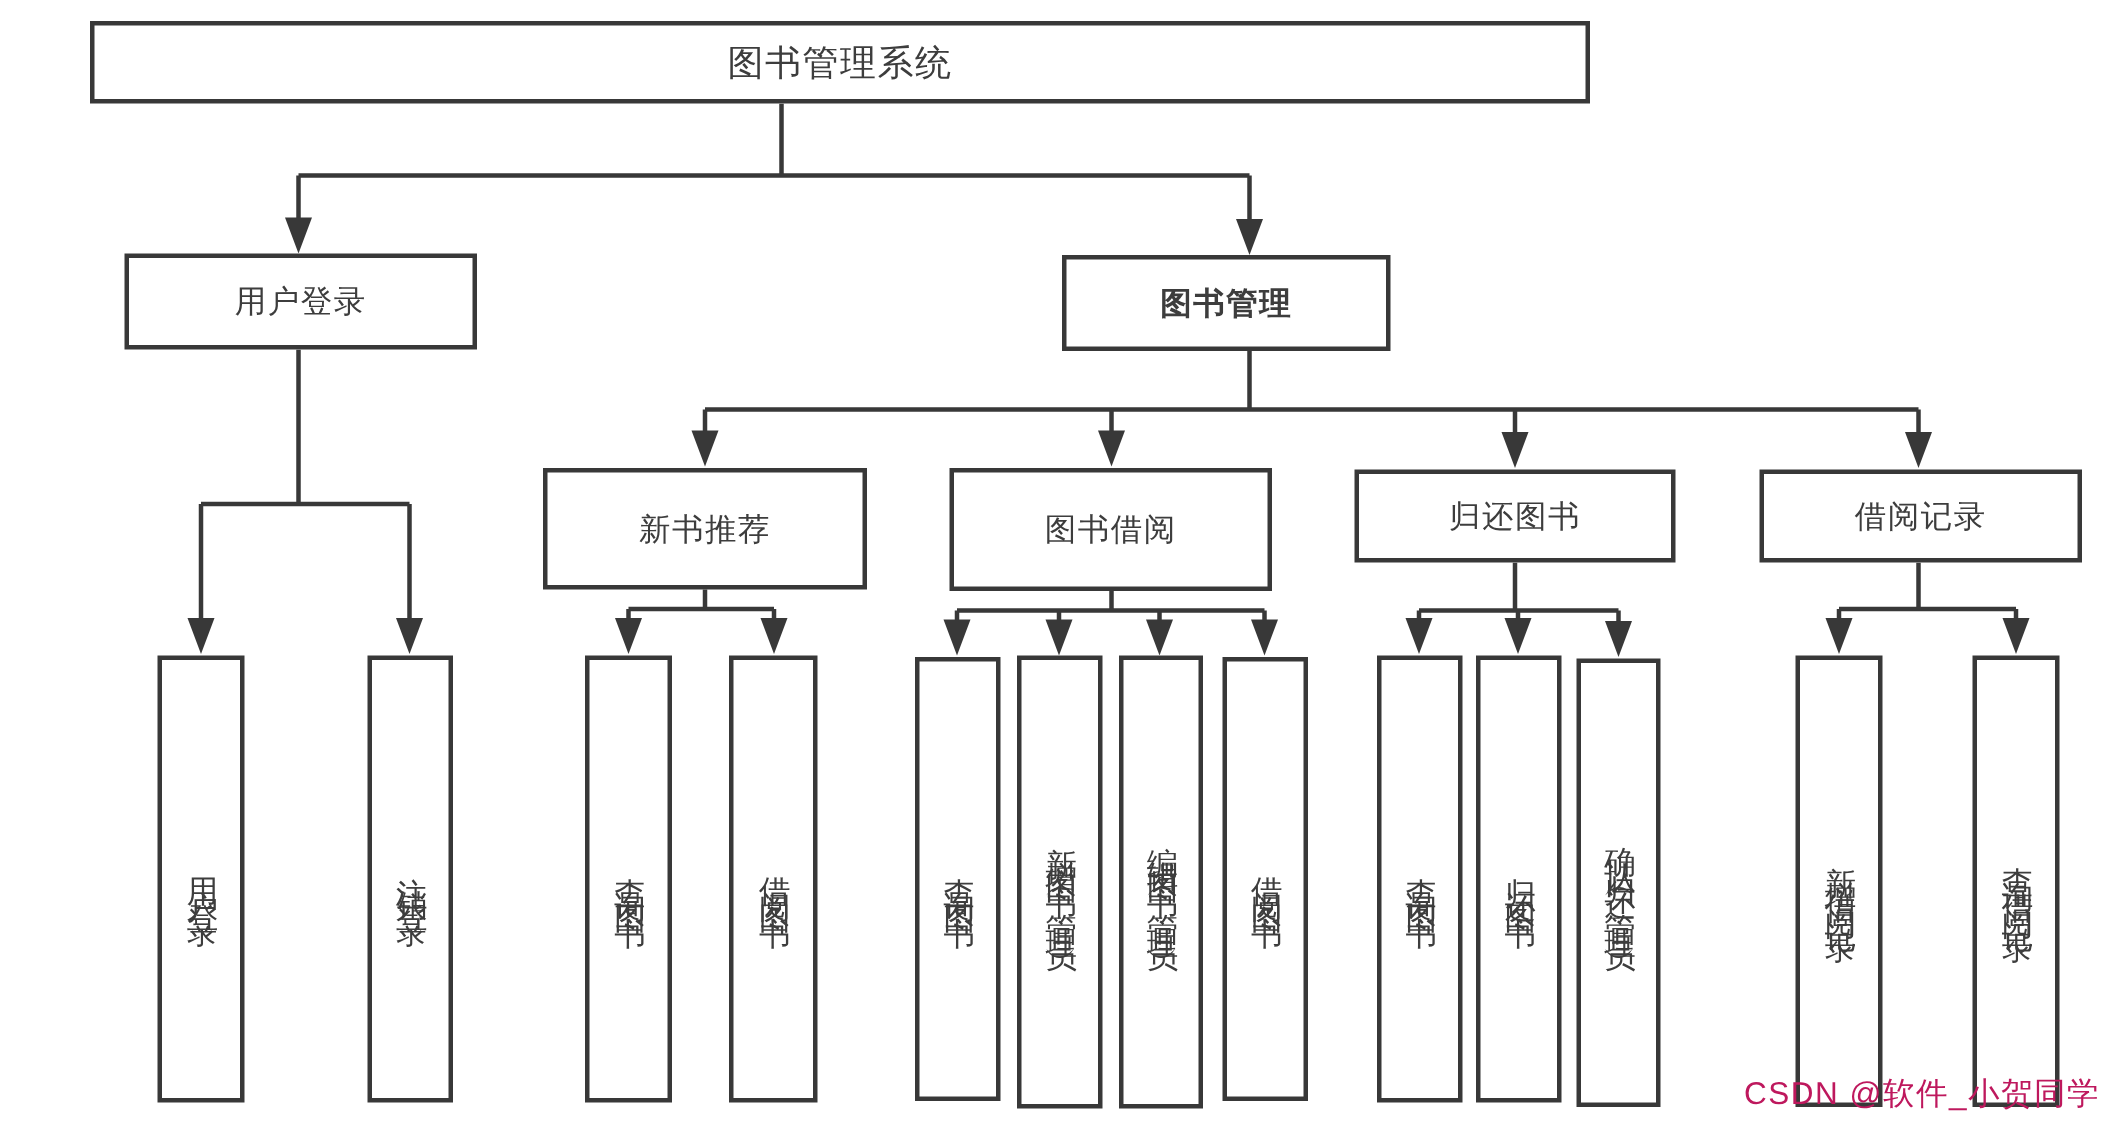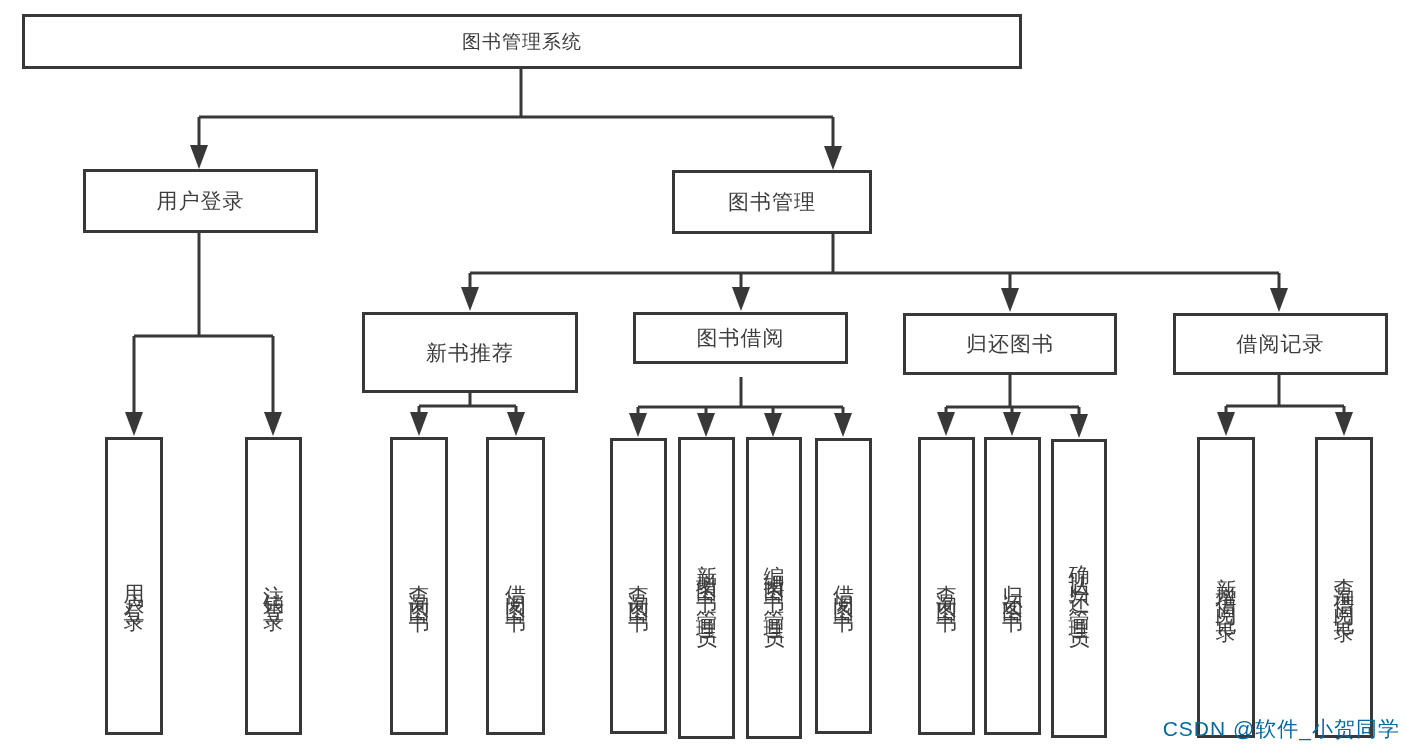--- a/index.html
+++ b/index.html
@@ -7,28 +7,28 @@
     position:relative; width:1405px; height:747px; background:#ffffff;
     overflow:hidden; font-family:"Liberation Sans", sans-serif; color:#3d3d3d;
   }
   .wires { position:absolute; left:0; top:0; }
   .node {
     position:absolute; box-sizing:border-box;
     border:3px solid #383838; background:#ffffff;
     display:flex; align-items:center; justify-content:center;
   }
   .hnode { font-size:21px; letter-spacing:1px; white-space:nowrap; }
-  .root  { font-size:19px; }
+  .root  { font-size:24px;margin-left:38px; }
   .vnode .vtext {
     writing-mode:vertical-rl; text-orientation:mixed;
     font-size:21px; letter-spacing:9px; line-height:1.05;
   }
   .watermark {
     position:absolute; right:5px; bottom:4px;
-    font-size:21px; color:#0369a1; letter-spacing:1px; white-space:nowrap;margin-left:38px;
+    font-size:21px; color:#be185d; letter-spacing:1px; white-space:nowrap;margin-left:38px;
   }
 </style>
 </head>
 <body>
 
 <div class="canvas">
 
   <svg class="wires" width="1405" height="747">
     <g stroke="#383838" stroke-width="3" fill="none">
       <path d="M521,69 V117 M199,117 H833 M199,117 V152 M833,117 V153"></path>
@@ -58,24 +58,24 @@
       <polygon points="1003,412 1021,412 1012,436"></polygon>
       <polygon points="1070,414 1088,414 1079,438"></polygon>
       <polygon points="1217,412 1235,412 1226,436"></polygon>
       <polygon points="1335,412 1353,412 1344,436"></polygon>
     </g>
   </svg>
 
   <div class="node hnode root" style="left:22px; top:14px; width:1000px; height:55px;">图书管理系统</div>
 
   <div class="node hnode" style="left:83px; top:169px; width:235px; height:64px;">用户登录</div>
-  <div class="node hnode" style="left:672px; top:170px; width:200px; height:64px;">图书管理</div>
+  <div class="node hnode" style="left:708px; top:170px; width:219px; height:64px;font-weight:bold;">图书管理</div>
 
   <div class="node hnode" style="left:362px; top:312px; width:216px; height:81px;">新书推荐</div>
-  <div class="node hnode" style="left:633px; top:312px; width:215px; height:52px;">图书借阅</div>
+  <div class="node hnode" style="left:633px; top:312px; width:215px; height:82px;">图书借阅</div>
   <div class="node hnode" style="left:903px; top:313px; width:214px; height:62px;">归还图书</div>
   <div class="node hnode" style="left:1173px; top:313px; width:215px; height:62px;">借阅记录</div>
 
   <div class="node vnode" style="left:105px; top:437px; width:58px; height:298px;">
     <span class="vtext">用户登录</span>
   </div>
   <div class="node vnode" style="left:245px; top:437px; width:57px; height:298px;">
     <span class="vtext">注销登录</span>
   </div>
 

